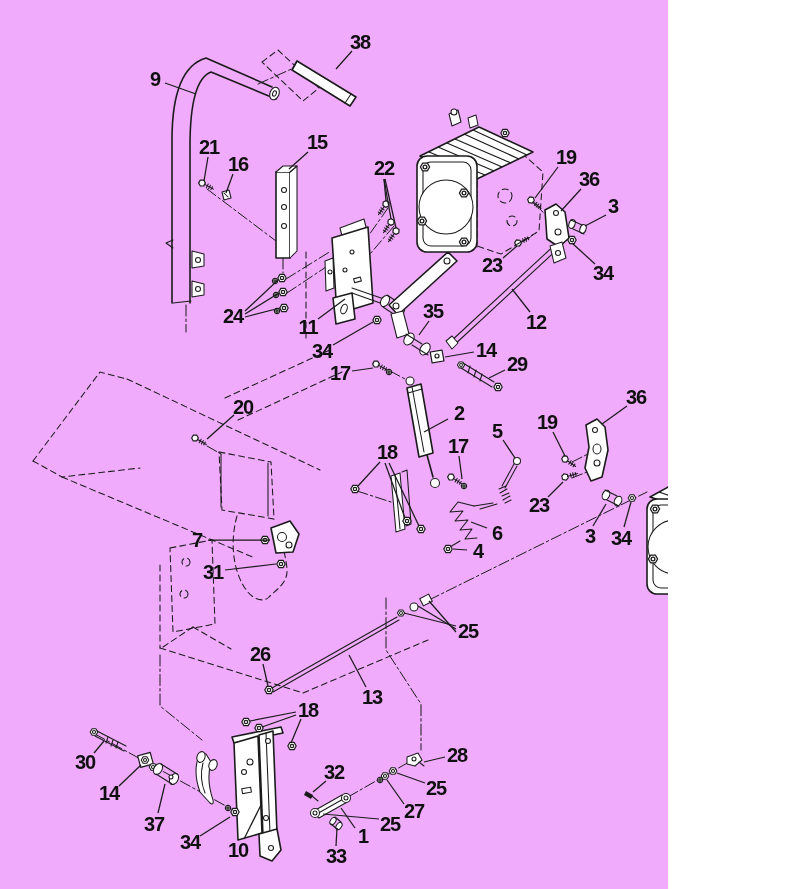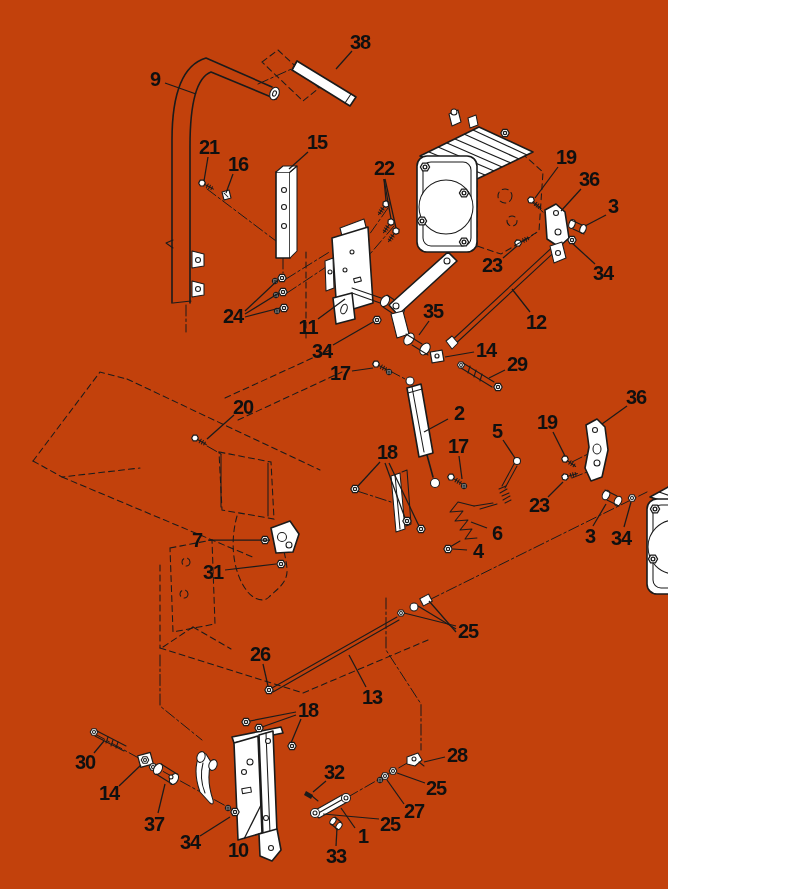--- a/index.html
+++ b/index.html
@@ -1,16 +1,16 @@
 <!DOCTYPE html>
 <html><head>
 <meta charset="utf-8">
 <style>
   html,body { margin:0; padding:0; background:#ffffff; }
-  .stage { position:relative; width:668px; height:889px; background:#c2410c; overflow:hidden; }
+  .stage { position:relative; width:668px; height:889px; background:#f0abfc; overflow:hidden; }
   svg { display:block; }
   .ln   { fill:none; stroke:#1b1b1b; stroke-width:1.6; stroke-linecap:round; stroke-linejoin:round; }
   .ln1  { fill:none; stroke:#1b1b1b; stroke-width:1.05; stroke-linecap:round; stroke-linejoin:round; }
   .fw   { fill:#ffffff; }
   .dash { fill:none; stroke:#1b1b1b; stroke-width:1.05; stroke-dasharray:6 4; stroke-linecap:round; }
   .cline{ fill:none; stroke:#1b1b1b; stroke-width:1; stroke-dasharray:11 3 2.5 3; stroke-linecap:round; }
   .leader { stroke:#1b1b1b; stroke-width:1.25; fill:none; }
   .callout { font-family:"Liberation Sans", sans-serif; font-weight:bold; font-size:20px;
              letter-spacing:-1px; fill:#101010; text-anchor:middle; dominant-baseline:central; }
   .sym { fill:#ffffff; stroke:#1b1b1b; stroke-width:1.2; stroke-linejoin:round; }

